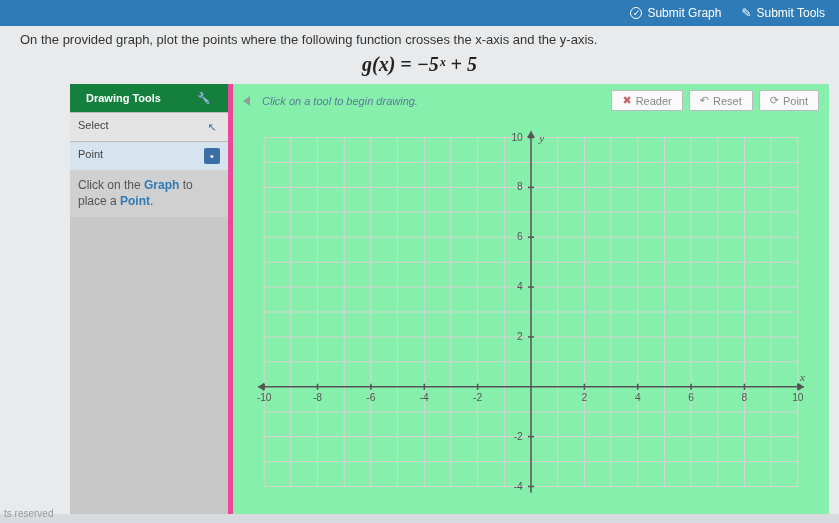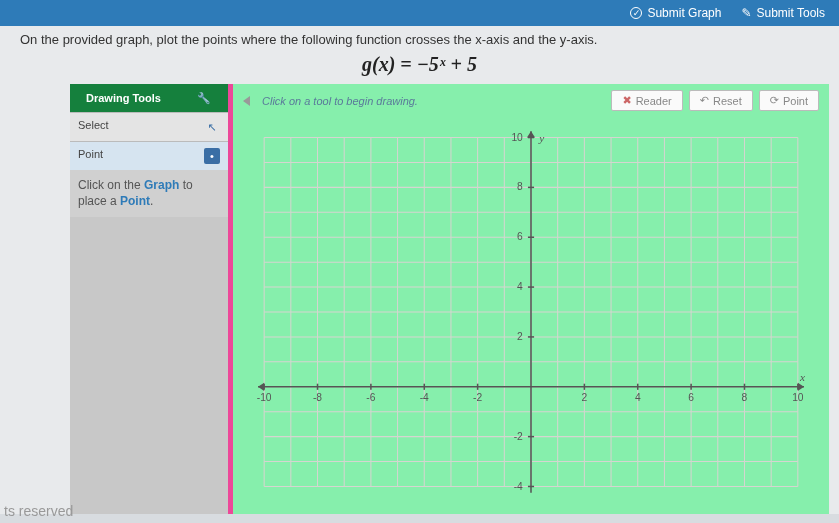--- a/index.html
+++ b/index.html
@@ -28,21 +28,21 @@
 .graph-toolbar .hint { flex: 1; padding-left: 6px; font-style: italic; color: #5a7a9a; }
 .action-btn { border: 1px solid #bbb; background: #fafafa; color: #888; padding: 3px 10px; font-size: 11px; border-radius: 2px; display: flex; align-items: center; gap: 4px; cursor: pointer; }
 .triangle-left { width: 0; height: 0; border-top: 5px solid transparent; border-bottom: 5px solid transparent; border-right: 7px solid #999; }
 
 .grid-svg { width: 100%; height: 390px; }
 .grid-svg line.grid { stroke: #d5d5d0; stroke-width: 1; }
 .grid-svg line.axis { stroke: #555; stroke-width: 1.5; }
 .grid-svg text { font-size: 10px; fill: #555; font-family: Arial; }
 .grid-svg text.axislabel { font-style: italic; font-family: 'Times New Roman', serif; font-size: 11px; }
 
-.footer { position: absolute; bottom: 4px; left: 4px; font-size: 14px; color: #999; }
+.footer { position: absolute; bottom: 4px; left: 4px; font-size: 10px; color: #999; }
 </style>
 </head>
 <body>
 
 <div class="top-bar">
   <div class="top-btn">
     <span class="chk">✓</span>
     <span>Submit Graph</span>
   </div>
   <div class="top-btn">

